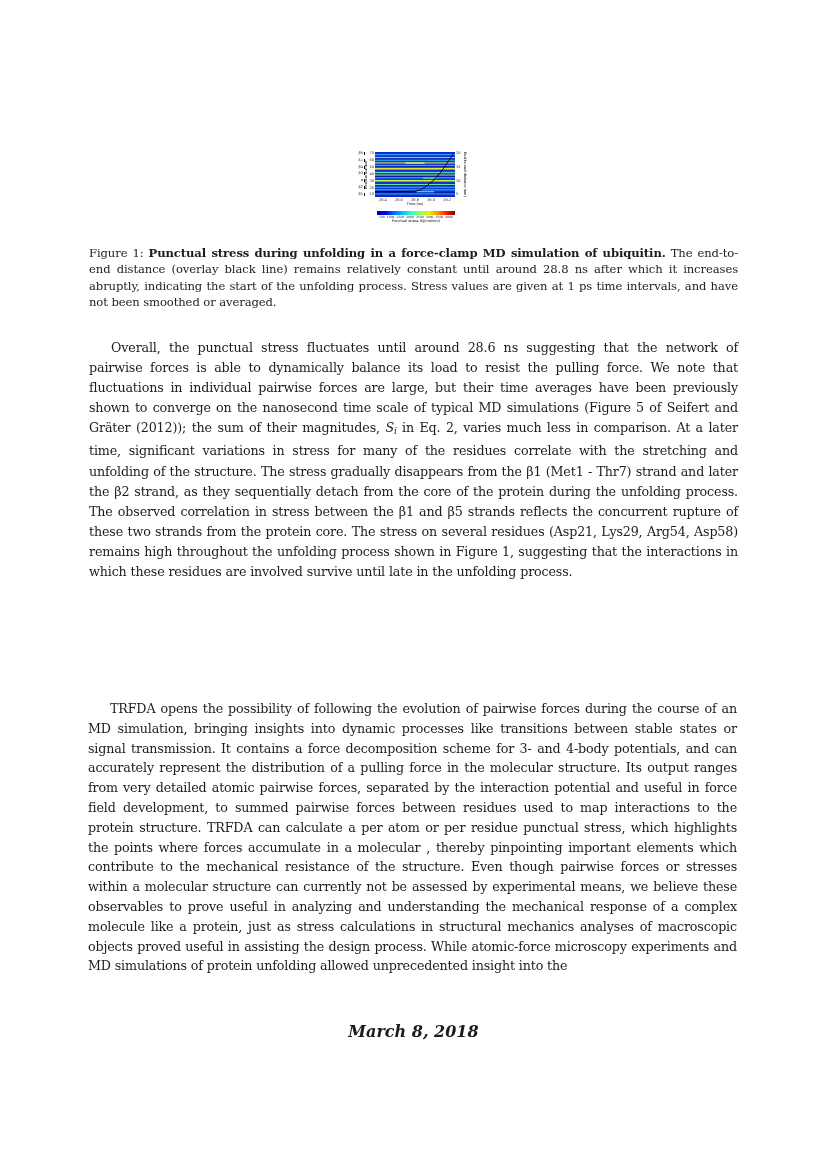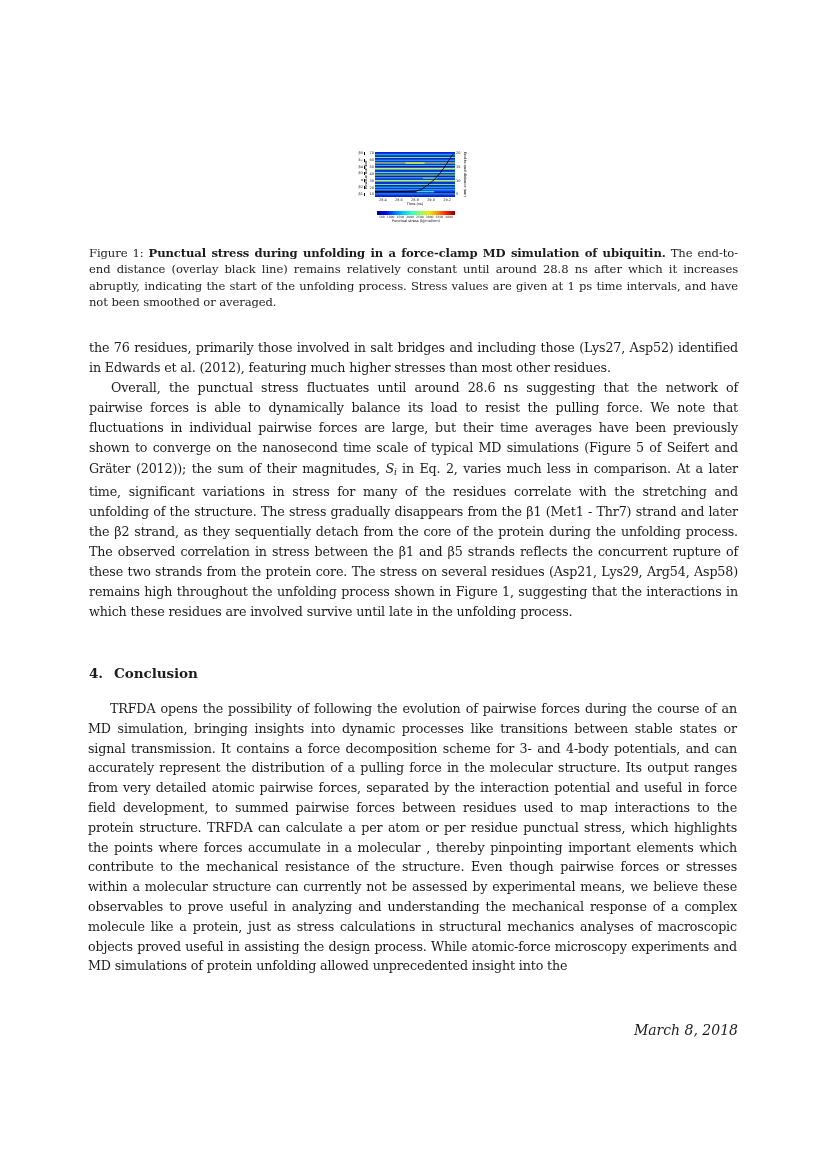--- a/index.html
+++ b/index.html
@@ -37,21 +37,21 @@
   .bodyblock p{margin:0;}
   .indent{text-indent:22px;}
   .mvar{font-style:italic;}
   .msub{font-style:italic;font-size:9px;vertical-align:-2px;}
   
   .secheading{position:absolute;left:89px;top:665px;width:649px;font-size:13.6px;font-weight:bold;letter-spacing:-0.1px;}
   .secheading .secnum{margin-right:11px;}
   .secbody{position:absolute;left:88px;top:699px;width:649px;font-size:12.7px;line-height:19.8px;text-align:justify;letter-spacing:-0.15px;}
   .secbody p{margin:0;}
   
-  .footer{position:absolute;left:89px;top:1022px;width:649px;text-align:right;font-style:italic;font-size:14px;}
+  .footer{position:absolute;left:89px;top:1022px;width:649px;text-align:center;font-style:italic;font-size:16px;font-weight:bold;}
 </style>
 </head>
 <body>
 
 <div class="page">
 
   <div class="fig">
     <div class="ss-col">
         <span>β5</span>
         <span>3₁₀</span>
@@ -137,25 +137,23 @@
         <span>3000</span>
         <span>3500</span>
         <span>4000</span>
       </div>
     <div class="clab tiny">Punctual stress (kJ/mol/nm)</div>
   </div>
 
   <div class="caption"><span>Figure 1: </span><span class="bold">Punctual stress during unfolding in a force-clamp MD simulation of ubiquitin.</span><span> The end-to-end distance (overlay black line) remains relatively constant until around 28.8 ns after which it increases abruptly, indicating the start of the unfolding process. Stress values are given at 1 ps time intervals, and have not been smoothed or averaged.</span></div>
 
   <div class="bodyblock">
-    <p>the 76 residues, primarily those involved in salt bridges and including those (Lys27, Asp52) identified in Edwards et al. (2012), featuring much higher stresses than most other residues.</p>
     <p class="indent"><span>Overall, the punctual stress fluctuates until around 28.6 ns suggesting that the network of pairwise forces is able to dynamically balance its load to resist the pulling force. We note that fluctuations in individual pairwise forces are large, but their time averages have been previously shown to converge on the nanosecond time scale of typical MD simulations (Figure 5 of Seifert and Gräter (2012)); the sum of their magnitudes, </span><span class="mvar">S</span><span class="msub">i</span><span> in Eq. 2, varies much less in comparison. At a later time, significant variations in stress for many of the residues correlate with the stretching and unfolding of the structure. The stress gradually disappears from the β1 (Met1 - Thr7) strand and later the β2 strand, as they sequentially detach from the core of the protein during the unfolding process. The observed correlation in stress between the β1 and β5 strands reflects the concurrent rupture of these two strands from the protein core. The stress on several residues (Asp21, Lys29, Arg54, Asp58) remains high throughout the unfolding process shown in Figure 1, suggesting that the interactions in which these residues are involved survive until late in the unfolding process.</span></p>
   </div>
 
-  <div class="secheading"><span class="secnum">4.</span><span>Conclusion</span></div>
 
   <div class="secbody">
     <p class="indent">TRFDA opens the possibility of following the evolution of pairwise forces during the course of an MD simulation, bringing insights into dynamic processes like transitions between stable states or signal transmission. It contains a force decomposition scheme for 3- and 4-body potentials, and can accurately represent the distribution of a pulling force in the molecular structure. Its output ranges from very detailed atomic pairwise forces, separated by the interaction potential and useful in force field development, to summed pairwise forces between residues used to map interactions to the protein structure. TRFDA can calculate a per atom or per residue punctual stress, which highlights the points where forces accumulate in a molecular , thereby pinpointing important elements which contribute to the mechanical resistance of the structure. Even though pairwise forces or stresses within a molecular structure can currently not be assessed by experimental means, we believe these observables to prove useful in analyzing and understanding the mechanical response of a complex molecule like a protein, just as stress calculations in structural mechanics analyses of macroscopic objects proved useful in assisting the design process. While atomic-force microscopy experiments and MD simulations of protein unfolding allowed unprecedented insight into the</p>
   </div>
 
   <div class="footer">March 8, 2018</div>
 
 </div>
 
 </body></html>

